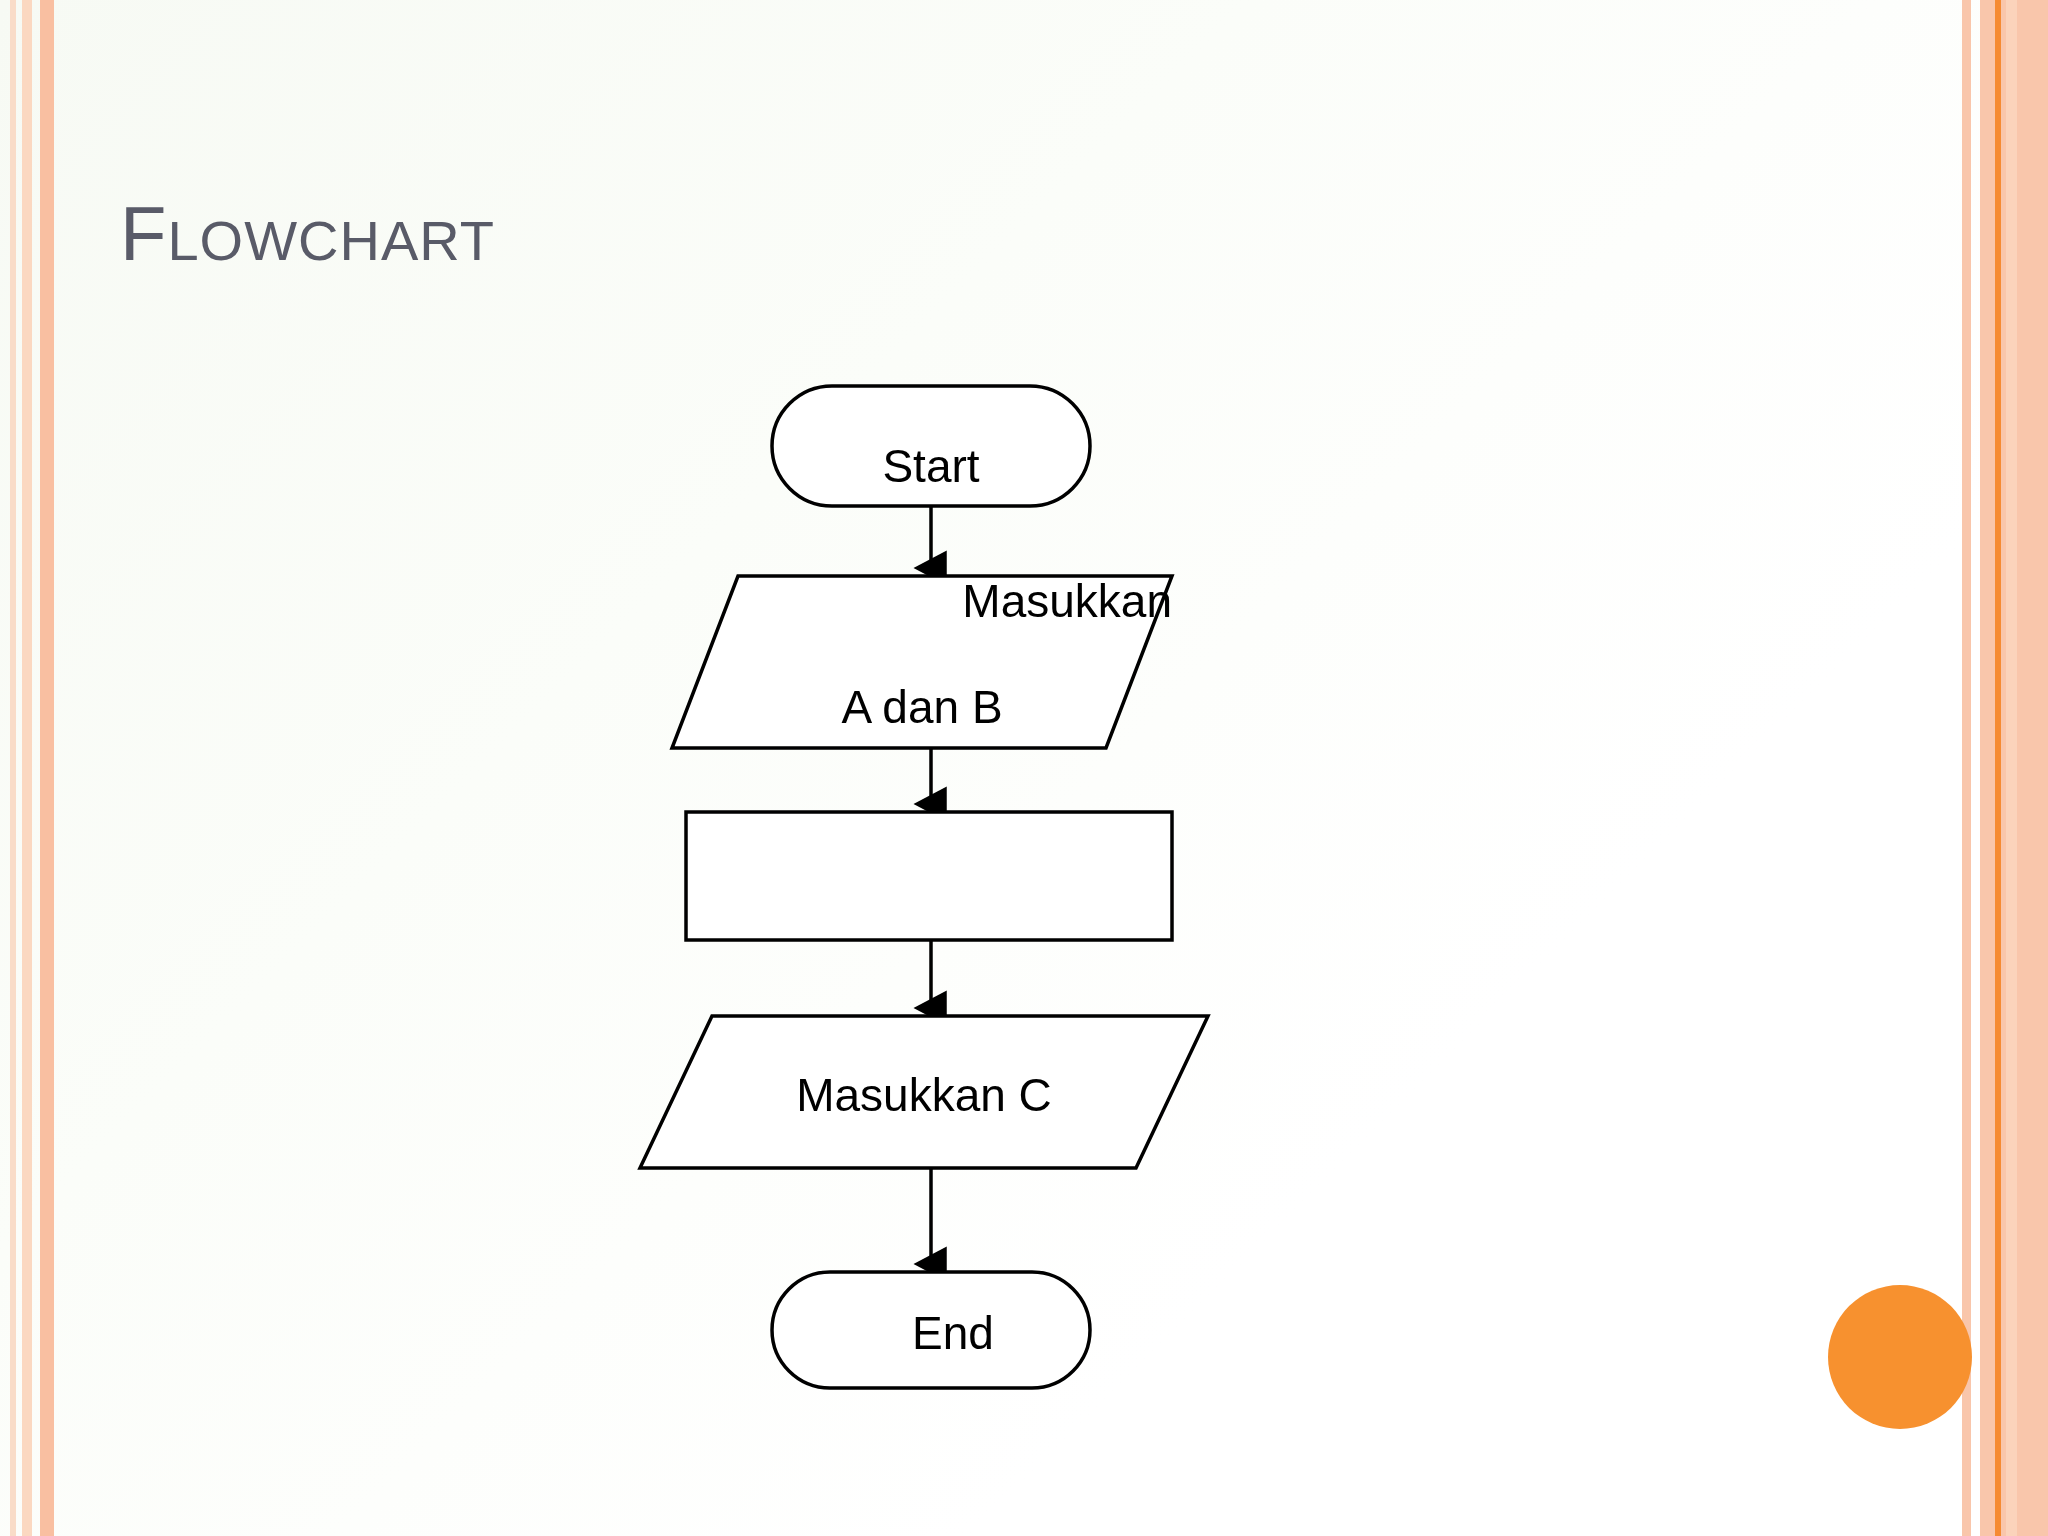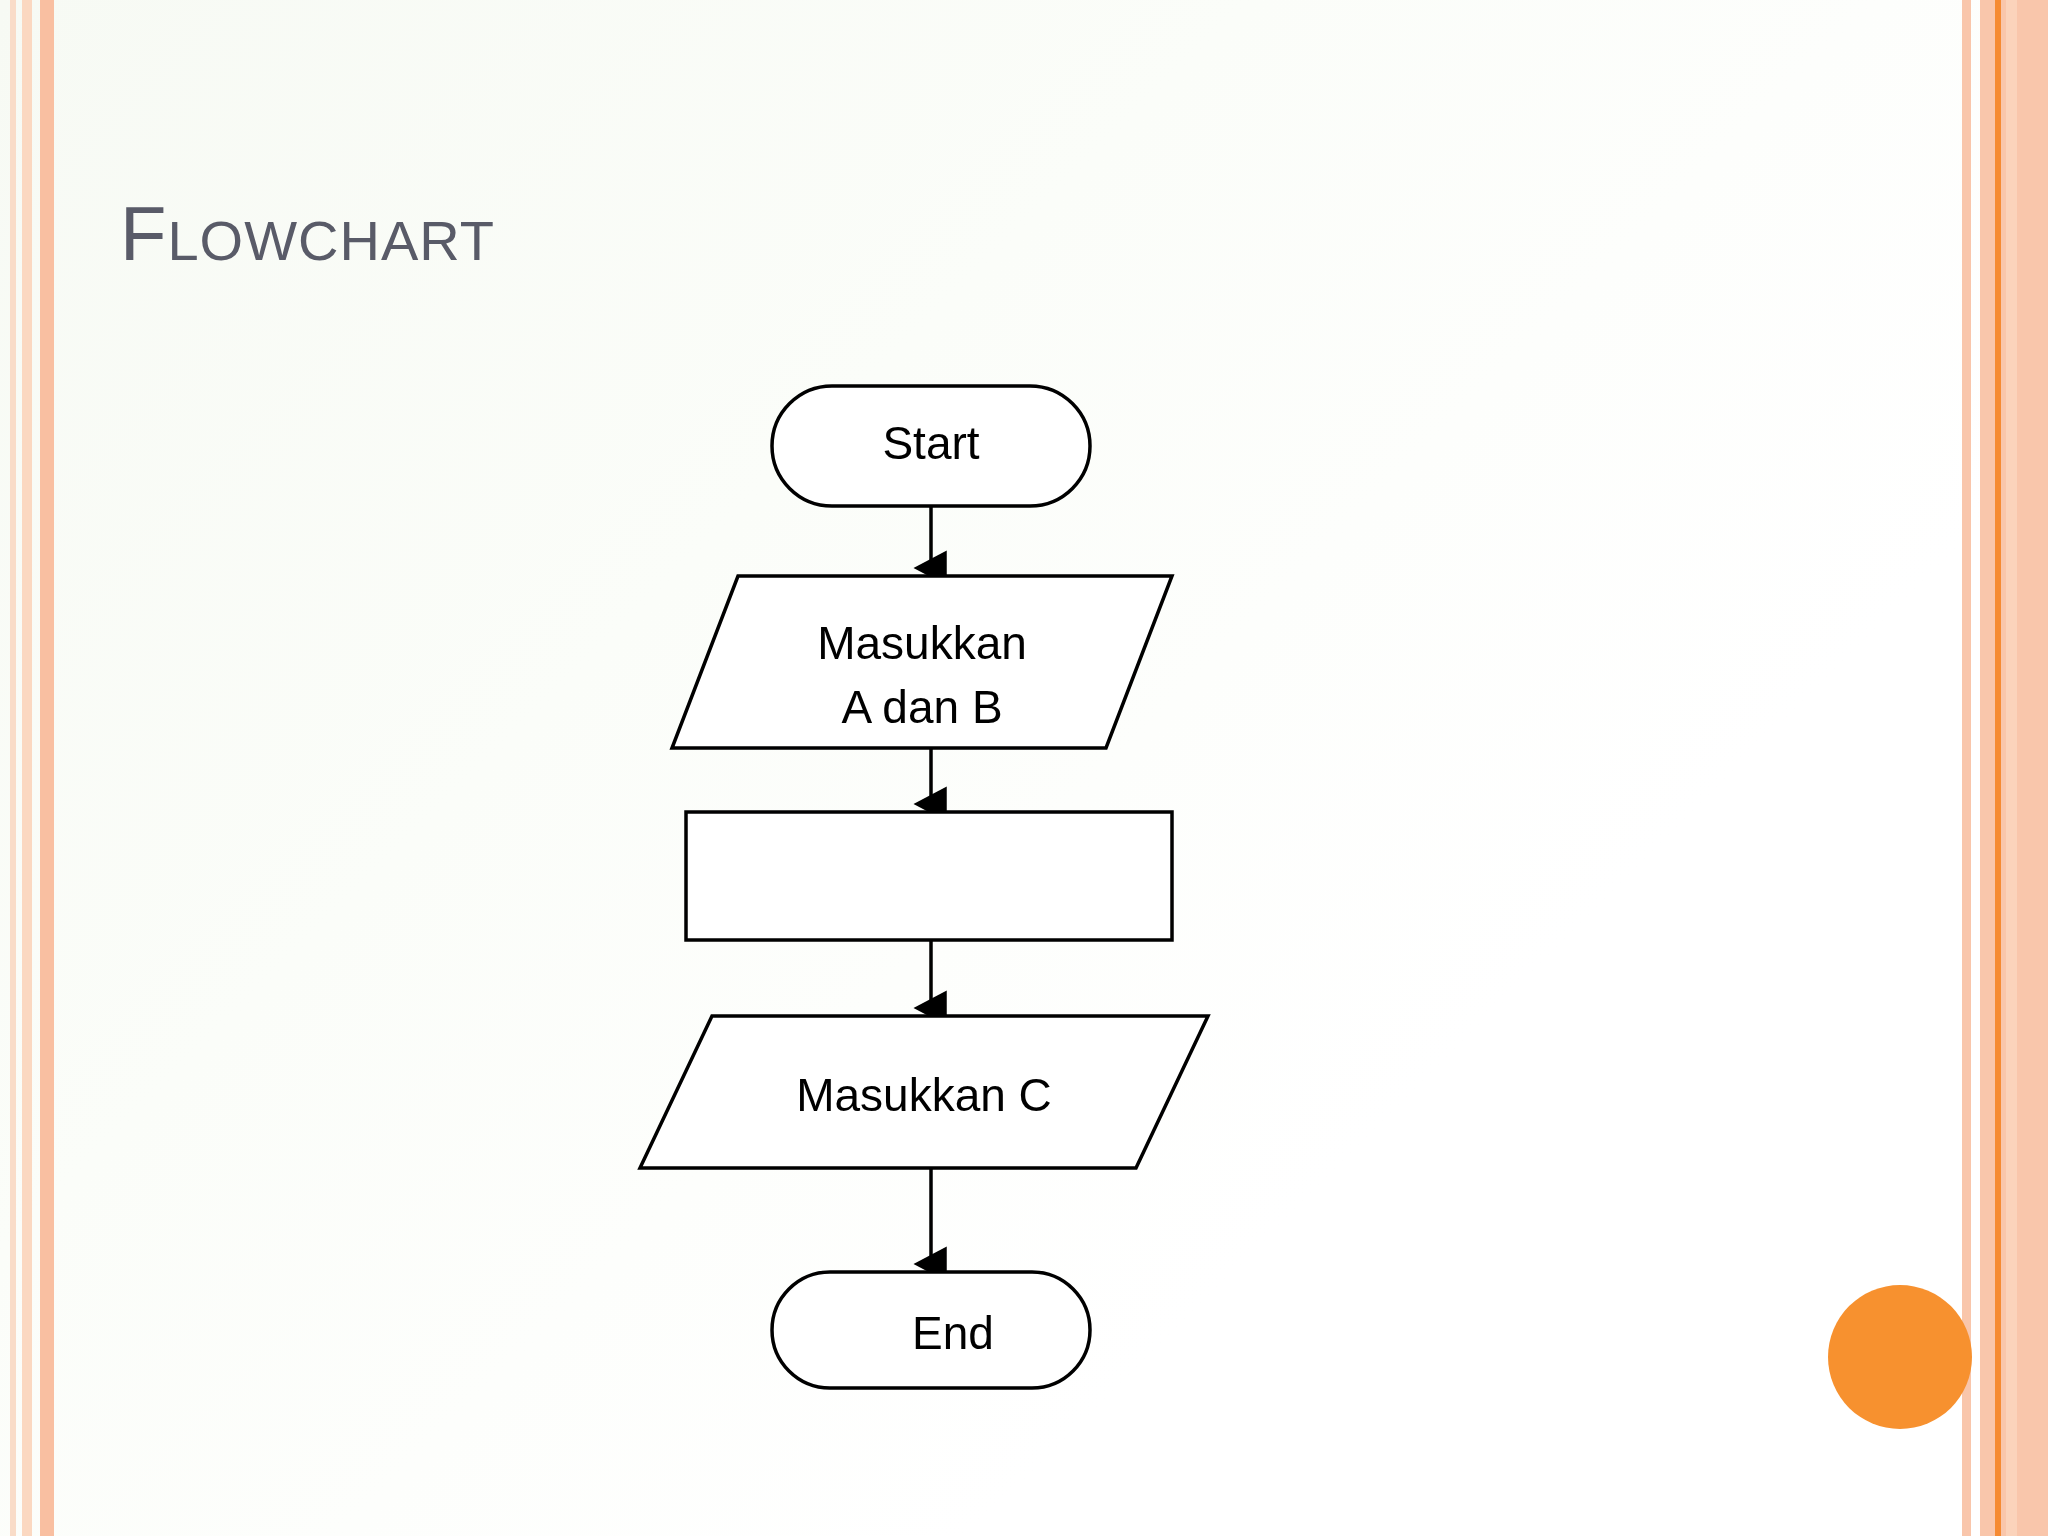--- a/index.html
+++ b/index.html
@@ -114,23 +114,23 @@
 
     <line x1="931" y1="940" x2="931" y2="1008" stroke="#000000" stroke-width="3.5" marker-end="url(#arrowhead)"></line>
 
     <polygon points="712,1016 1208,1016 1136,1168 640,1168" fill="#ffffff" stroke="#000000" stroke-width="3.5"></polygon>
 
     <line x1="931" y1="1168" x2="931" y2="1264" stroke="#000000" stroke-width="3.5" marker-end="url(#arrowhead)"></line>
 
     <rect x="772" y="1272" width="318" height="116" rx="58" ry="58" fill="#ffffff" stroke="#000000" stroke-width="3.5"></rect>
   </svg>
 
-  <div class="fc-label" style="left:772px; top:416px; width:318px;">Start</div>
+  <div class="fc-label" style="left:772px; top:439px; width:318px;">Start</div>
 
-  <div class="fc-label" style="left:672px; top:616px; width:500px;">Masukkan</div>
+  <div class="fc-label" style="left:672px; top:574px; width:500px;text-align:right;">Masukkan</div>
   <div class="fc-label" style="left:672px; top:680px; width:500px;">A dan B</div>
 
 
   <div class="fc-label" style="left:640px; top:1068px; width:568px;">Masukkan C</div>
 
   <div class="fc-label" style="left:772px; top:1306px; width:318px;padding-left:22px;">End</div>
 
   <div id="orange-dot"></div>
 
 </div>

